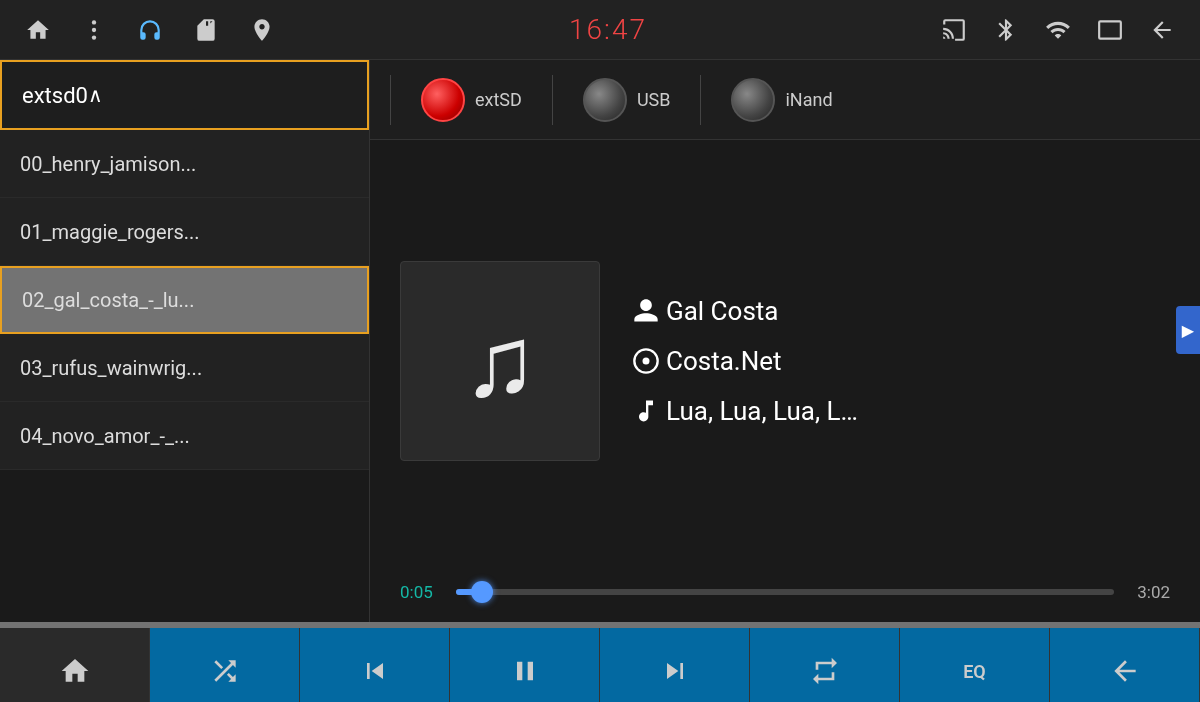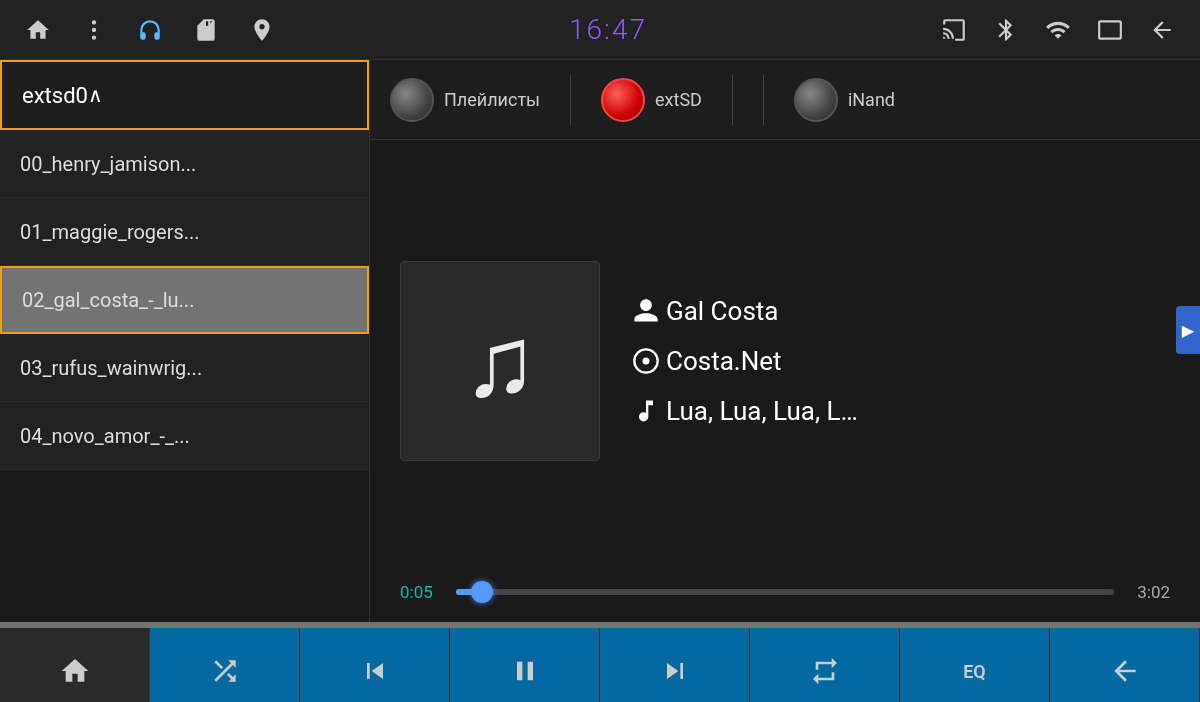--- a/index.html
+++ b/index.html
@@ -25,21 +25,21 @@
     }
     .status-bar-left {
       display: flex;
       align-items: center;
       gap: 20px;
     }
     .status-bar-center {
       font-size: 28px;
       font-weight: 300;
       letter-spacing: 2px;
-      color: #8b5cf6;
+      color: #ef4444;
     }
     .status-bar-right {
       display: flex;
       align-items: center;
       gap: 16px;
     }
     .icon-btn {
       width: 36px;
       height: 36px;
       display: flex;
@@ -388,30 +388,30 @@
       <span>03_rufus_wainwrig...</span>
     </div>
     <div class="sidebar-item">
       <span>04_novo_amor_-_...</span>
     </div>
   </div>
 
   <div class="content-area">
 
     <div class="source-tabs">
-      <div class="source-tab">
-        <div class="source-dot"></div>
-        <span class="source-tab-label">Плейлисты</span>
-      </div>
       <div class="tab-divider"></div>
       <div class="source-tab">
         <div class="source-dot active-dot"></div>
         <span class="source-tab-label">extSD</span>
       </div>
       <div class="tab-divider"></div>
+      <div class="source-tab">
+        <div class="source-dot"></div>
+        <span class="source-tab-label">USB</span>
+      </div>
       <div class="tab-divider"></div>
       <div class="source-tab">
         <div class="source-dot"></div>
         <span class="source-tab-label">iNand</span>
       </div>
     </div>
 
     <div class="player-area">
 
       <div class="album-art">

